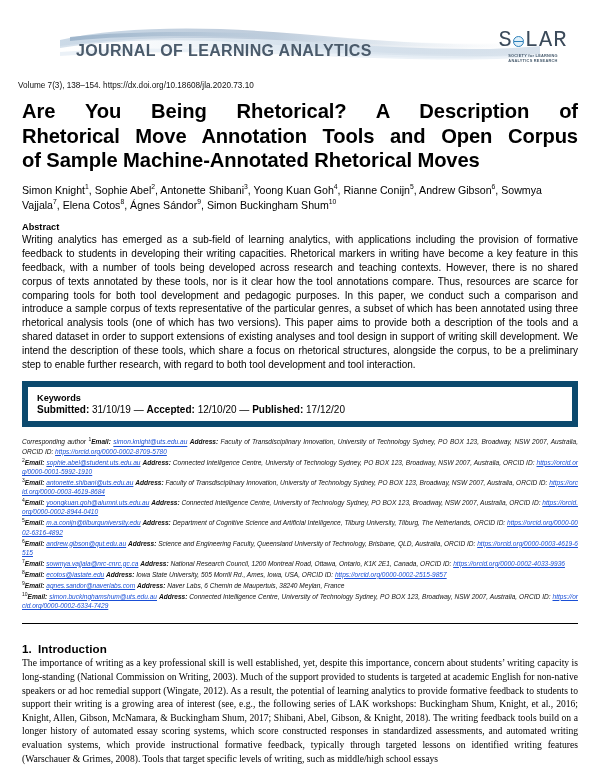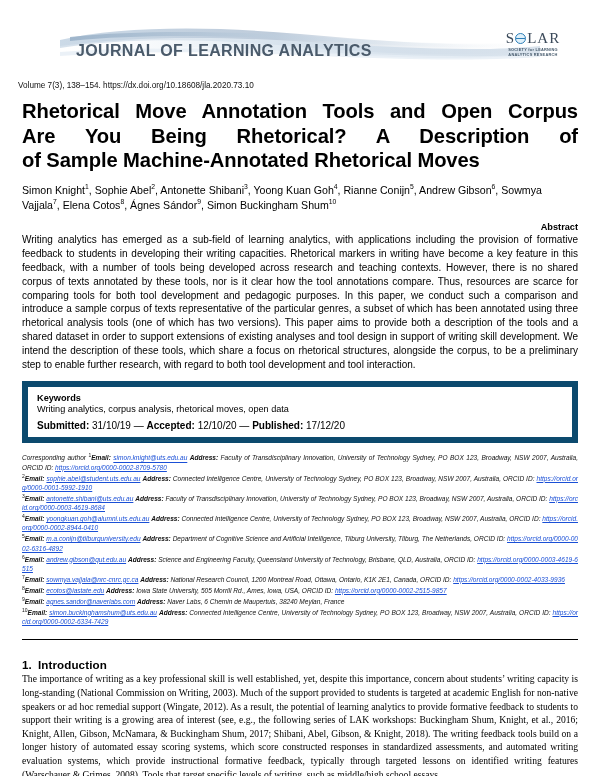--- a/index.html
+++ b/index.html
@@ -50,22 +50,22 @@
   }
   .solar-logo {
     position: absolute;
     right: 6px;
     top: 8px;
     width: 86px;
     text-align: center;
     line-height: 1;
   }
   .solar-word {
-    font-family: Liberation Serif, serif;
-    font-size: 15px;
+    font-family: Liberation Mono, monospace;
+    font-size: 22px;
     font-weight: normal;
     letter-spacing: 1px;
     color: #3b4a5a;
     display: inline-block;
   }
   .solar-o {
     display: inline-block;
     position: relative;
     width: 12px;
     height: 13px;
@@ -126,21 +126,20 @@
     line-height: 1.34;
     font-family: "Liberation Sans", sans-serif;
   }
   .authors sup { font-size: 6.8px; vertical-align: super; }
 
   
   .abstract-head {
     margin: 11px 22px 0 22px;
     font-size: 9.2px;
     font-weight: bold;
-    text-align: right;
   }
   .abstract-body {
     margin: 1px 22px 0 22px;
     font-size: 10px;
     line-height: 1.38;
     text-align: justify;
   }
 
   
   .kw-box {
@@ -254,33 +253,32 @@
       <div class="solar-sub">
         <div>SOCIETY for LEARNING</div>
         <div>ANALYTICS RESEARCH</div>
       </div>
     </div>
   </div>
 
   <div class="volume-line">Volume 7(3), 138–154. https://dx.doi.org/10.18608/jla.2020.73.10</div>
 
   <h1 class="paper-title">
+    <div>Are You Being Rhetorical? A Description of</div>
     <div>Rhetorical Move Annotation Tools and Open Corpus</div>
-    <div>Are You Being Rhetorical? A Description of</div>
     <div class="lastline">of Sample Machine-Annotated Rhetorical Moves</div>
   </h1>
 
   <div class="authors"><span>Simon Knight</span><sup>1</sup>, <span>Sophie Abel</span><sup>2</sup>, <span>Antonette Shibani</span><sup>3</sup>, <span>Yoong Kuan Goh</span><sup>4</sup>, <span>Rianne Conijn</span><sup>5</sup>, <span>Andrew Gibson</span><sup>6</sup>, <span>Sowmya Vajjala</span><sup>7</sup>, <span>Elena Cotos</span><sup>8</sup>, <span>Ágnes Sándor</span><sup>9</sup>, <span>Simon Buckingham Shum</span><sup>10</sup></div>
 
   <div class="abstract-head">Abstract</div>
   <div class="abstract-body">Writing analytics has emerged as a sub-field of learning analytics, with applications including the provision of formative feedback to students in developing their writing capacities. Rhetorical markers in writing have become a key feature in this feedback, with a number of tools being developed across research and teaching contexts. However, there is no shared corpus of texts annotated by these tools, nor is it clear how the tool annotations compare. Thus, resources are scarce for comparing tools for both tool development and pedagogic purposes. In this paper, we conduct such a comparison and introduce a sample corpus of texts representative of the particular genres, a subset of which has been annotated using three rhetorical analysis tools (one of which has two versions). This paper aims to provide both a description of the tools and a shared dataset in order to support extensions of existing analyses and tool design in support of writing skill development. We intend the description of these tools, which share a focus on rhetorical structures, alongside the corpus, to be a preliminary step to enable further research, with regard to both tool development and tool interaction.</div>
 
   <div class="kw-box">
     <div class="kw-title">Keywords</div>
-    <div class="kw-list">Writing analytics, corpus analysis, rhetorical moves, open data</div>
     <div class="kw-dates">
       <b>Submitted:</b><span> </span><span>31/10/19</span><span> — </span><b>Accepted:</b><span> </span><span>12/10/20</span><span> — </span><b>Published:</b><span> </span><span>17/12/20</span>
     </div>
   </div>
 
   <div class="footnotes">
       <p><span>Corresponding author </span><sup>1</sup><b>Email: </b><span class="lnk">simon.knight@uts.edu.au</span> <b>Address: </b><span>Faculty of Transdisciplinary Innovation, University of Technology Sydney, PO BOX 123, Broadway, NSW 2007, Australia, ORCID ID: </span><span class="lnk">https://orcid.org/0000-0002-8709-5780</span></p>
       <p><sup>2</sup><b>Email: </b><span class="lnk">sophie.abel@student.uts.edu.au</span> <b>Address: </b><span>Connected Intelligence Centre, University of Technology Sydney, PO BOX 123, Broadway, NSW 2007, Australia, ORCID ID: </span><span class="lnk">https://orcid.org/0000-0001-5992-1910</span></p>
       <p><sup>3</sup><b>Email: </b><span class="lnk">antonette.shibani@uts.edu.au</span> <b>Address: </b><span>Faculty of Transdisciplinary Innovation, University of Technology Sydney, PO BOX 123, Broadway, NSW 2007, Australia, ORCID ID: </span><span class="lnk">https://orcid.org/0000-0003-4619-8684</span></p>
       <p><sup>4</sup><b>Email: </b><span class="lnk">yoongkuan.goh@alumni.uts.edu.au</span> <b>Address: </b><span>Connected Intelligence Centre, University of Technology Sydney, PO BOX 123, Broadway, NSW 2007, Australia, ORCID ID: </span><span class="lnk">https://orcid.org/0000-0002-8944-0410</span></p>

